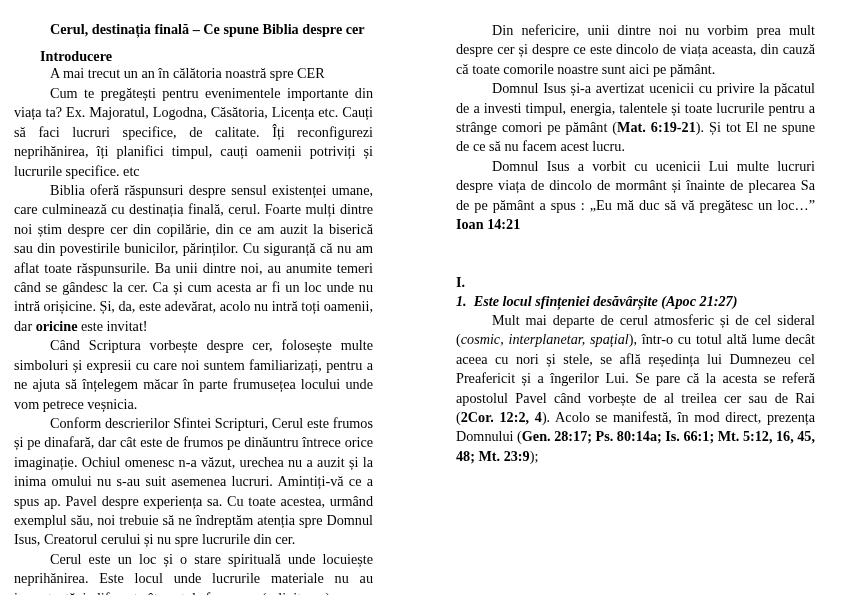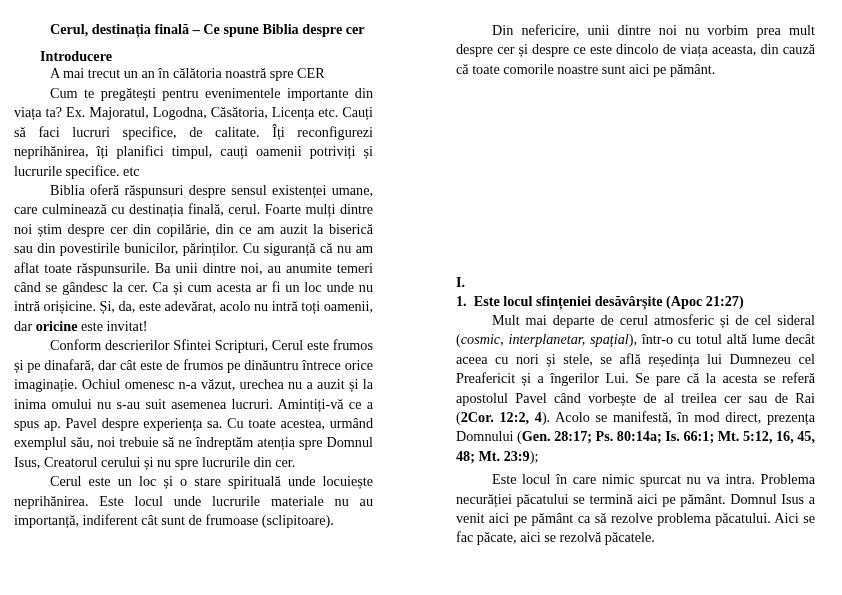--- a/index.html
+++ b/index.html
@@ -13,44 +13,46 @@
   p { margin: 0; text-align: justify; line-height: 19.4px; }
   .ind { text-indent: 36px; }
   .doc-title { position: absolute; left: 36px; top: 20px; font-weight: bold; font-size: 14.2px; line-height: 19px; text-align: left; }
   .h-intro { position: absolute; left: 26px; top: 47px; font-weight: bold; line-height: 19px; }
   .intro-first { position: absolute; left: 36px; top: 64px; line-height: 19px; white-space: nowrap; }
   .left-body { position: absolute; left: 0; top: 84px; width: 359px; }
   .right-body { position: absolute; left: 0; top: 21px; width: 359px; }
   .right-sec { position: absolute; left: 0; top: 273px; width: 359px; }
   .sec-h1 { font-weight: bold; line-height: 19px; padding-left: 0; display: flex; }
   .sec-h1 .num { width: 36px; padding-left: 0; }
-  .sec-h2 { font-weight: bold; line-height: 19px; }
+  .sec-h2 { font-weight: bold; line-height: 19px; font-style: italic; }
   b { font-weight: bold; }
   i { }
 </style>
 </head>
 <body>
 
 <div class="col col-left" style="height:595px;">
   <div class="doc-title">Cerul, destinația finală – Ce spune Biblia despre cer</div>
   <div class="h-intro">Introducere</div>
   <div class="intro-first">A mai trecut un an în călătoria noastră spre CER</div>
   <div class="left-body">
     <p class="ind">Cum te pregătești pentru evenimentele importante din viața ta? Ex. Majoratul, Logodna, Căsătoria, Licența etc. Cauți să faci lucruri specifice, de calitate. Îți reconfigurezi neprihănirea, îți planifici timpul, cauți oamenii potriviți și lucrurile specifice. etc</p>
     <p class="ind"><span>Biblia oferă răspunsuri despre sensul existenței umane, care culminează cu destinația finală, cerul. Foarte mulți dintre noi știm despre cer din copilărie, din ce am auzit la biserică sau din povestirile bunicilor, părinților. Cu siguranță că nu am aflat toate răspunsurile. Ba unii dintre noi, au anumite temeri când se gândesc la cer. Ca și cum acesta ar fi un loc unde nu intră orișicine. Și, da, este adevărat, acolo nu intră toți oamenii, dar </span><b>oricine</b><span> este invitat!</span></p>
+    <p class="ind">Când Scriptura vorbește despre cer, folosește multe simboluri și expresii cu care noi suntem familiarizați, pentru a ne ajuta să înțelegem măcar în parte frumusețea locului unde vom petrece veșnicia.</p>
     <p class="ind">Conform descrierilor Sfintei Scripturi, Cerul este frumos și pe dinafară, dar cât este de frumos pe dinăuntru întrece orice imaginație. Ochiul omenesc n-a văzut, urechea nu a auzit și la inima omului nu s-au suit asemenea lucruri. Amintiți-vă ce a spus ap. Pavel despre experiența sa. Cu toate acestea, urmând exemplul său, noi trebuie să ne îndreptăm atenția spre Domnul Isus, Creatorul cerului și nu spre lucrurile din cer.</p>
     <p class="ind">Cerul este un loc și o stare spirituală unde locuiește neprihănirea. Este locul unde lucrurile materiale nu au importanță, indiferent cât sunt de frumoase (sclipitoare).</p>
   </div>
 </div>
 
 <div class="col col-right" style="height:595px;">
   <div class="right-body">
     <p class="ind">Din nefericire, unii dintre noi nu vorbim prea mult despre cer și despre ce este dincolo de viața aceasta, din cauză că toate comorile noastre sunt aici pe pământ.</p>
+    <p class="ind"><span>Domnul Isus și-a avertizat ucenicii cu privire la păcatul de a investi timpul, energia, talentele și toate lucrurile pentru a strânge comori pe pământ (</span><b>Mat. 6:19-21</b><span>). Și tot El ne spune de ce să nu facem acest lucru.</span></p>
+    <p class="ind"><span>Domnul Isus a vorbit cu ucenicii Lui multe lucruri despre viața de dincolo de mormânt și înainte de plecarea Sa de pe pământ a spus : „Eu mă duc să vă pregătesc un loc…” </span><b>Ioan 14:21</b></p>
   </div>
   <div class="right-sec">
     <div class="sec-h1" style="padding-left:0;">
       <span class="num" style="padding-left:0;width:36px;">I.</span>
     </div>
     <div class="sec-h2" style="white-space:pre;">1.  Este locul sfințeniei desăvârșite (Apoc 21:27)</div>
     <p class="ind"><span>Mult mai departe de cerul atmosferic și de cel sideral (</span><i>cosmic, interplanetar, spațial</i><span>), într-o cu totul altă lume decât aceea cu nori și stele, se află reședința lui Dumnezeu cel Preafericit și a îngerilor Lui. Se pare că la acesta se referă apostolul Pavel când vorbește de al treilea cer sau de Rai (</span><b>2Cor. 12:2, 4</b><span>). Acolo se manifestă, în mod direct, prezența Domnului (</span><b>Gen. 28:17; Ps. 80:14a; Is. 66:1; Mt. 5:12, 16, 45, 48; Mt. 23:9</b><span>);</span></p>
-    <p class="ind" style="margin-top:4px;">Este locul în care nimic spurcat nu va intra. Problema necurăției păcatului se termină aici pe pământ. Domnul Isus a venit aici pe pământ ca să rezolve problema păcatului. Aici se fac păcate, aici se rezolvă păcatele.</p>
   </div>
 </div>
 
 </body></html>

